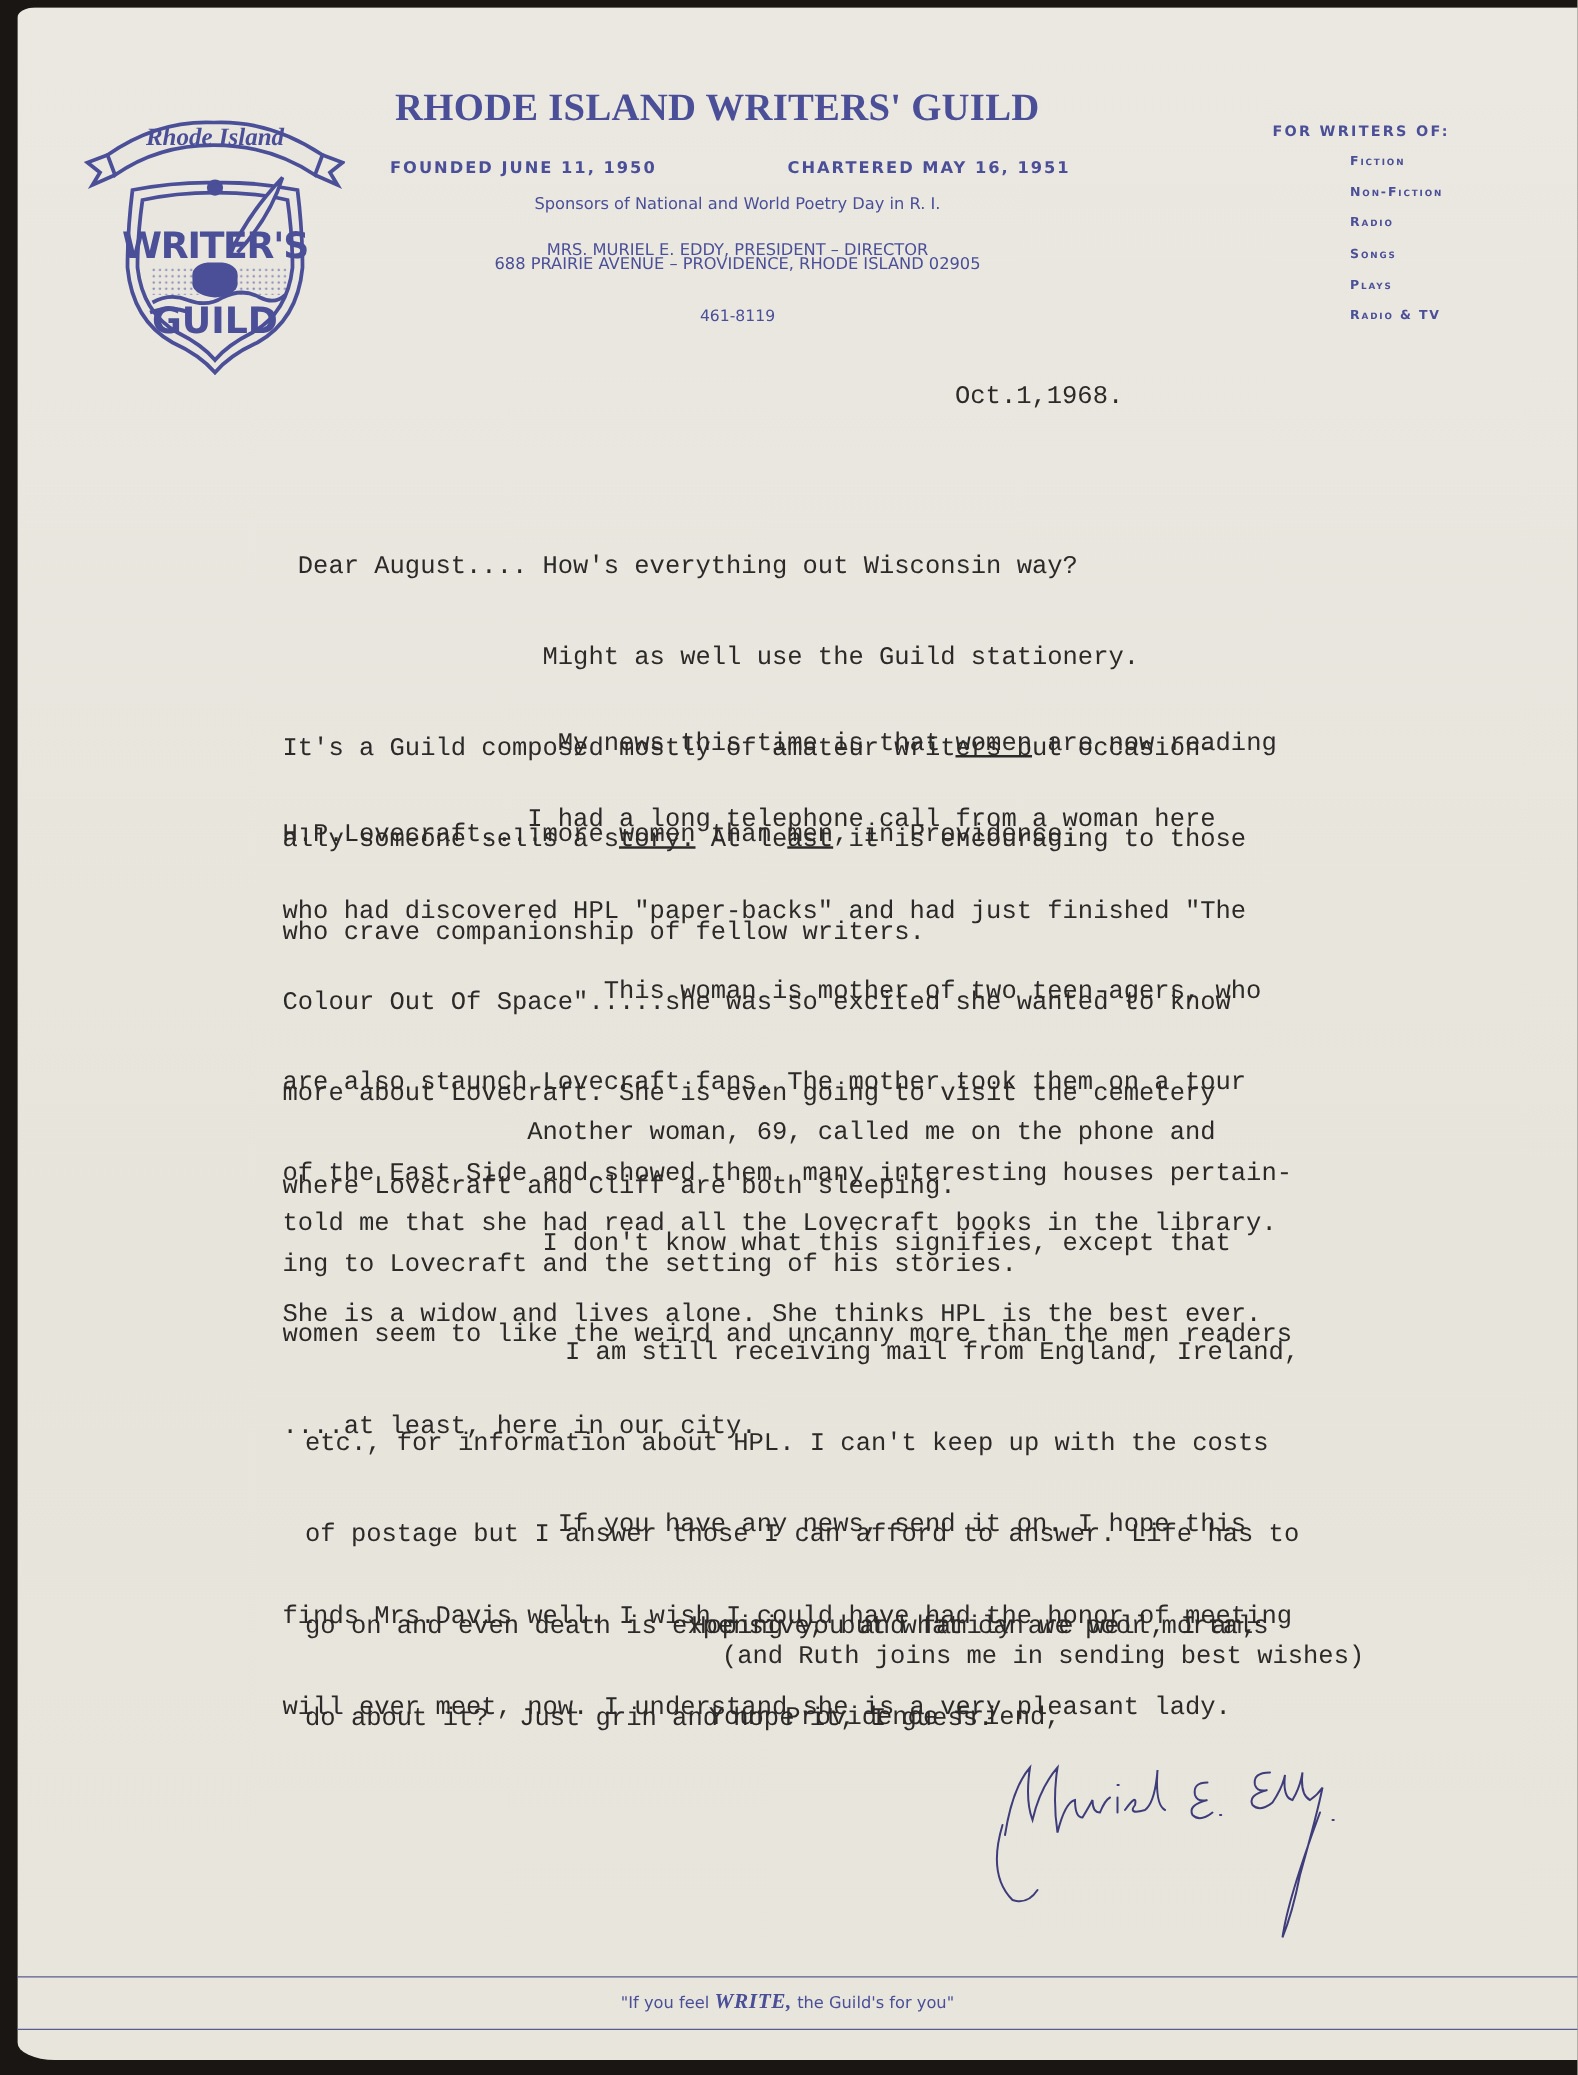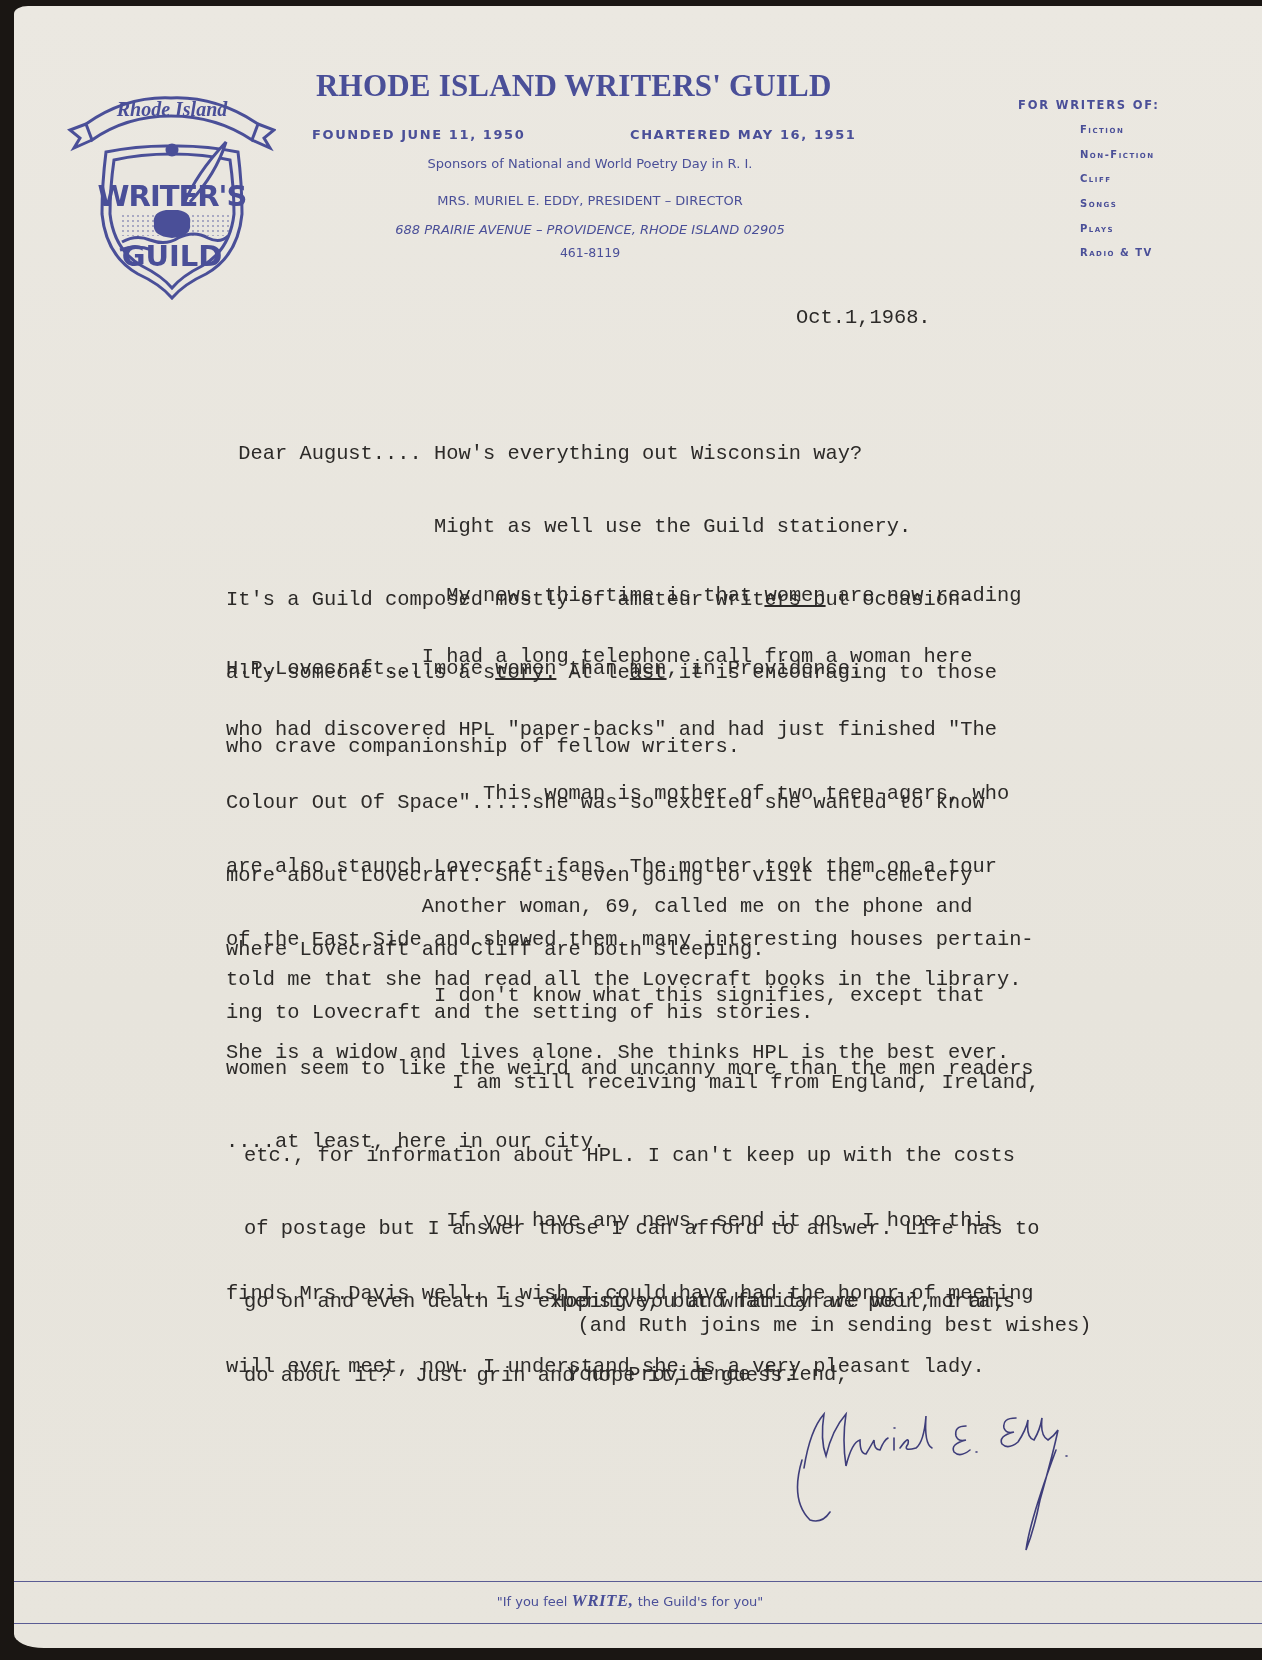--- a/index.html
+++ b/index.html
@@ -31,39 +31,39 @@
     }
     .founded { left: 312px; }
     .chartered { left: 630px; }
     .hdr-line {
       position: absolute; left: 300px; width: 580px; text-align: center;
       font-family: "DejaVu Sans", sans-serif; color: #4a4f98;
       font-size: 13px; white-space: nowrap;
     }
     .sponsors { top: 156px; font-size: 13px; }
     .president { top: 193px; }
-    .address { top: 222px; font-style: italic; }
+    .address { top: 204px; }
     .phone { top: 245px; font-size: 12.5px; }
     .writers-of {
       position: absolute; left: 1018px; top: 98px;
       font-family: "DejaVu Sans", sans-serif; font-weight: bold;
       color: #4a4f98; font-size: 11.5px; letter-spacing: 1.8px; white-space: nowrap;
     }
     .genres { position: absolute; left: 1080px; top: 124px; margin: 0; padding: 0; list-style: none; }
     .genres li {
       font-family: "DejaVu Sans", sans-serif; font-weight: bold;
       color: #4a4f98; font-size: 10px; letter-spacing: 1.5px;
       font-variant: small-caps; height: 24.7px; white-space: nowrap;
     }
     .typed {
       font-family: "Liberation Mono", monospace;
       font-size: 20.4px; color: #2c2a28; white-space: pre;
       position: absolute; line-height: 24.4px;
     }
-    .date { left: 796px; top: 306px; }
+    .date { left: 764px; top: 306px; }
     .para { position: absolute; margin: 0; padding: 0; }
     .para .ln { display: block; height: 24.4px; }
     .u { text-decoration: underline; text-decoration-thickness: 2px; text-underline-offset: 4px; }
     .signature { position: absolute; left: 790px; top: 1390px; width: 300px; height: 170px; }
     .rule { position: absolute; left: 14px; width: 1262px; height: 0; border-top: 1.8px solid #5a5c94; }
     .rule1 { top: 1581px; }
     .rule2 { top: 1623px; }
     .motto {
       position: absolute; left: 300px; width: 660px; top: 1591px; text-align: center;
       font-family: "DejaVu Sans", sans-serif; font-size: 13px; color: #4a4f98; white-space: nowrap;
@@ -112,21 +112,21 @@
 <div class="chartered">CHARTERED MAY 16, 1951</div>
 <div class="hdr-line sponsors">Sponsors of National and World Poetry Day in R. I.</div>
 <div class="hdr-line president">MRS. MURIEL E. EDDY, PRESIDENT  –  DIRECTOR</div>
 <div class="hdr-line address">688 PRAIRIE AVENUE – PROVIDENCE, RHODE ISLAND 02905</div>
 <div class="hdr-line phone">461-8119</div>
 
 <div class="writers-of">FOR WRITERS OF:</div>
 <ul class="genres">
   <li>Fiction</li>
   <li>Non-Fiction</li>
-  <li>Cliff</li>
+  <li>Radio</li>
   <li>Songs</li>
   <li>Plays</li>
   <li>Radio &amp; TV</li>
 </ul>
 
 <div class="typed date">Oct.1,1968.</div>
 
 <div class="typed para" style="left:226px; top:393px;">
   <span class="ln"> Dear August.... How's everything out Wisconsin way?</span>
   <span class="ln">                 Might as well use the Guild stationery.</span>

